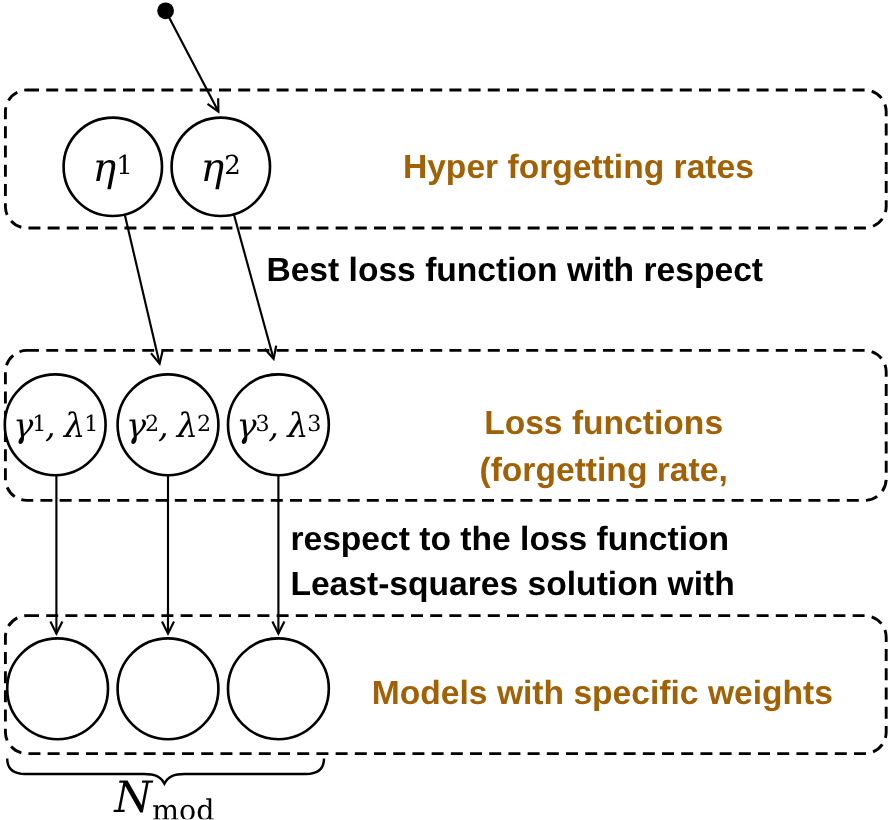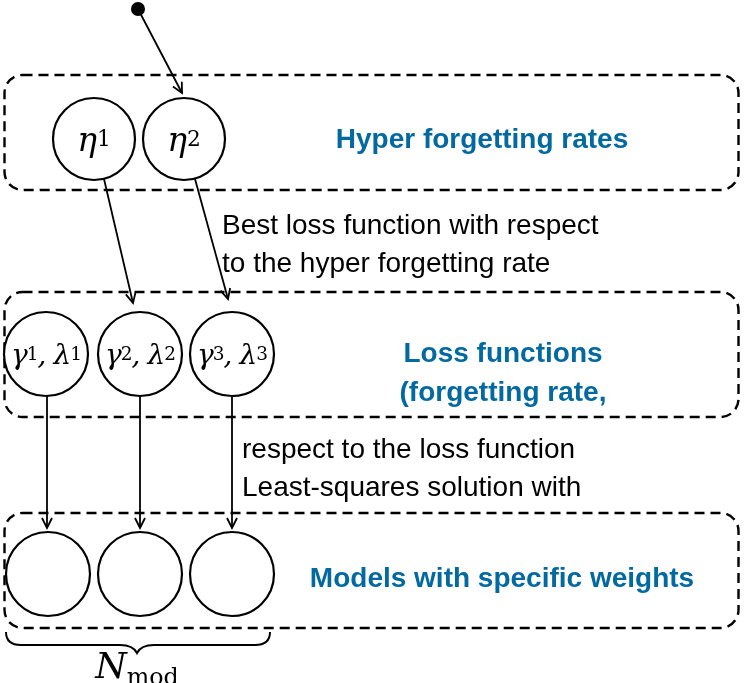--- a/index.html
+++ b/index.html
@@ -12,29 +12,29 @@
     overflow:hidden;
   }
   .stage svg{position:absolute;left:0;top:0;}
   .txt{
     position:absolute;
     white-space:nowrap;
     color:#000;
     font-size:28px;
     line-height:38px;
   }
-  .txt .ln{display:block;}
+  .txt .ln{display:block;font-weight:bold;}
   .boxtitle{
     position:absolute;
     width:440px;
     text-align:center;
     font-weight:700;
     font-size:28px;
     line-height:39px;
-    color:#0369a1;
+    color:#a16207;
     white-space:nowrap;
   }
   .node-label{
     position:absolute;
     display:flex;
     align-items:center;
     justify-content:center;
     font-family:"DejaVu Serif",serif;
     font-style:italic;
     color:#000;
@@ -107,21 +107,20 @@
     <span>η</span>
       <sub>1</sub>
   </div>
   <div class="node-label eta" style="left:143px;top:98px;">
     <span>η</span>
       <sub>2</sub>
   </div>
 
   <div class="txt" style="left:222px;top:206px;">
     <span class="ln">Best loss function with respect</span>
-    <span class="ln">to the hyper forgetting rate</span>
   </div>
 
   <div class="boxtitle" style="left:283px;top:295px;margin-top:38px;">
     <span class="ln" style="display:block;">Loss functions</span>
     <span class="ln" style="display:block;">(forgetting rate,</span>
   </div>
 
   <div class="node-label gamma" style="left:4px;top:312px;">
     <span>γ</span>
       <sub>1</sub>

